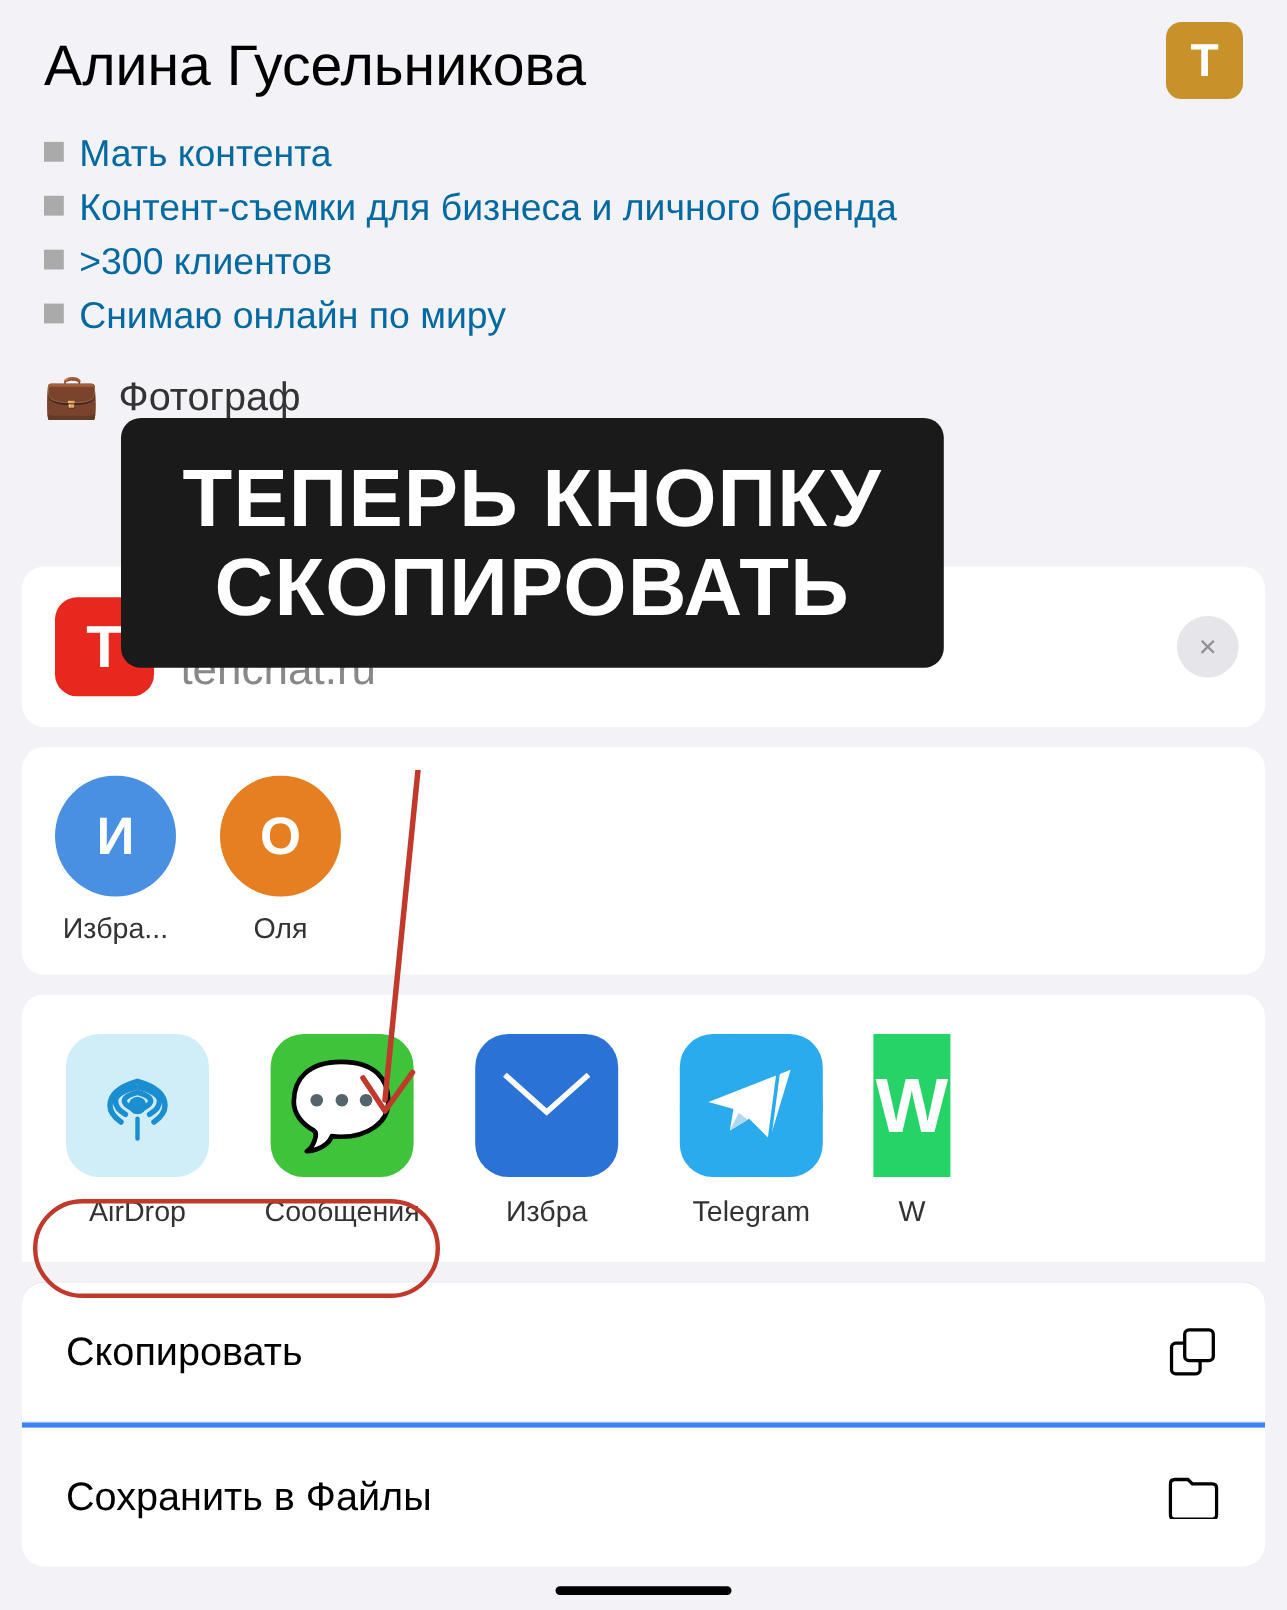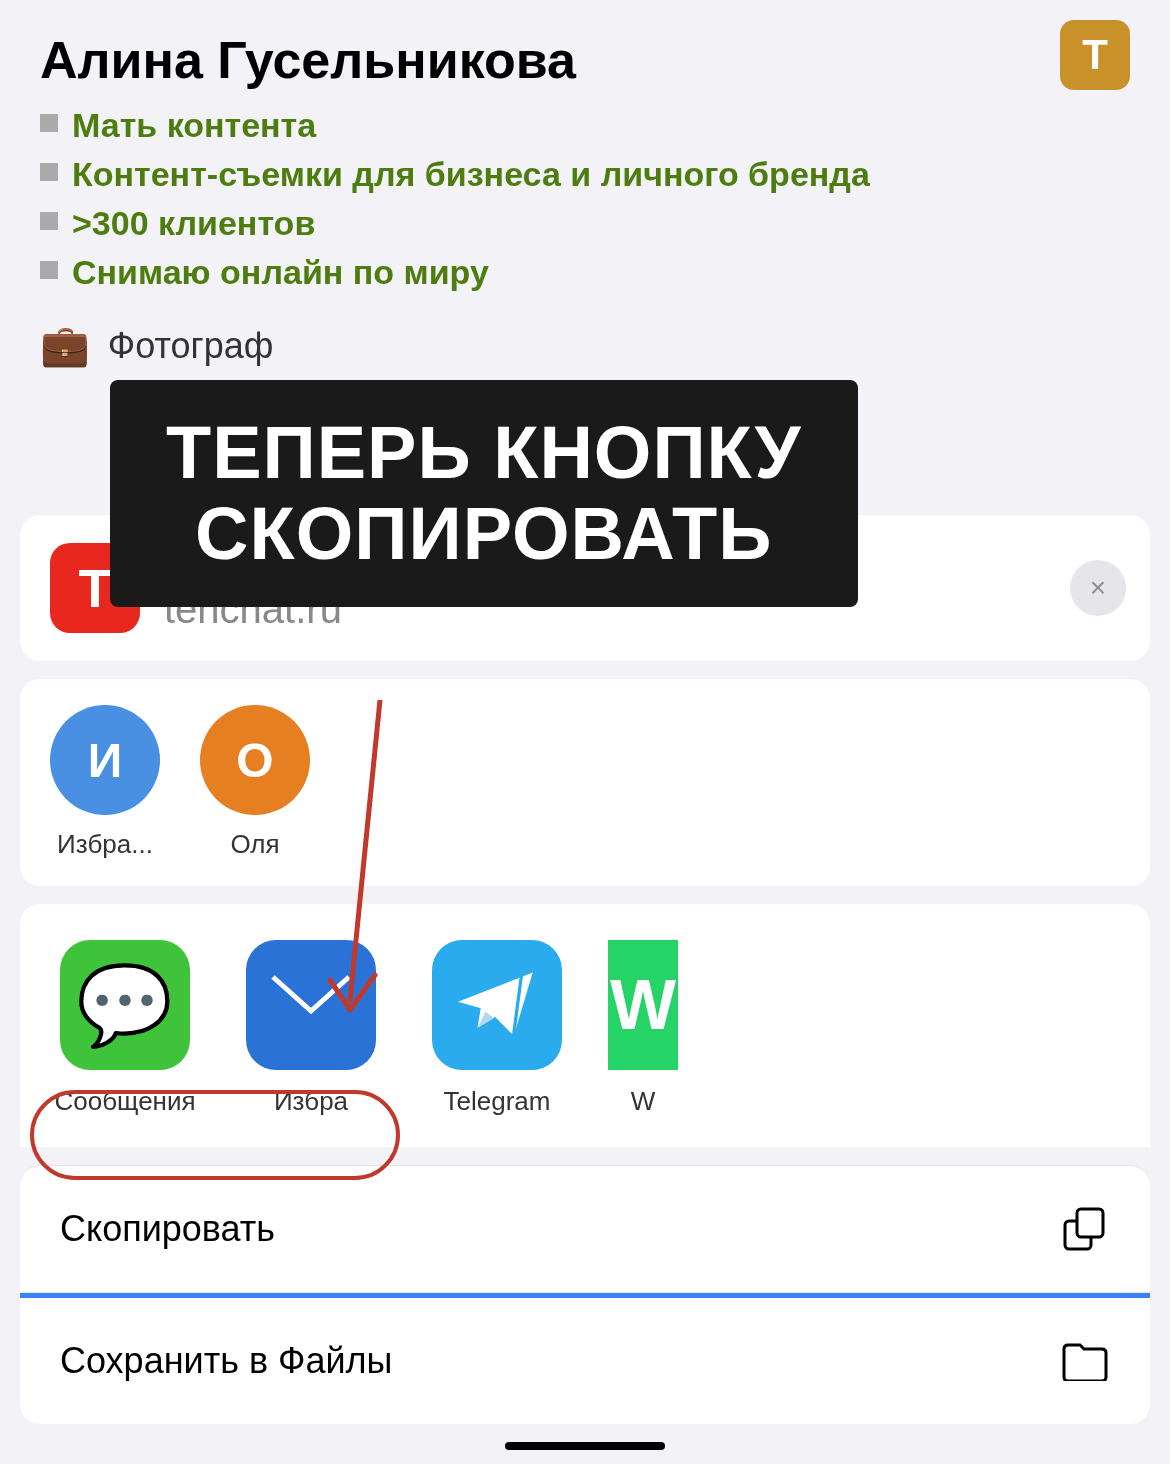--- a/index.html
+++ b/index.html
@@ -12,36 +12,35 @@
       position: relative;
     }
 
     
     .profile-section {
       background: #f2f2f7;
       padding: 30px 40px 40px 40px;
     }
     .profile-name {
       font-size: 52px;
-      font-weight: 700;
+      font-weight: 400;
       color: #000;
-      margin-bottom: 16px;
+      margin-bottom: 31px;
     }
     .profile-bullet-list {
       list-style: none;
       margin-bottom: 30px;
     }
     .profile-bullet-list li {
       font-size: 34px;
-      color: #4d7c0f;
+      color: #0369a1;
       margin-bottom: 10px;
       display: flex;
       align-items: flex-start;
       gap: 14px;
-      font-weight: bold;
     }
     .bullet-square {
       display: inline-block;
       width: 18px;
       height: 18px;
       background: #aaa;
       flex-shrink: 0;
       margin-top: 8px;
     }
     .profile-role {
@@ -144,21 +143,21 @@
     
     .annotation-overlay {
       position: absolute;
       top: 380px;
       left: 110px;
       z-index: 10;
       pointer-events: none;
     }
     .annotation-bubble {
       background: #1a1a1a;
-      border-radius: 8px;
+      border-radius: 18px;
       padding: 32px 56px;
       display: inline-block;
     }
     .annotation-text {
       font-size: 74px;
       font-weight: 900;
       color: #fff;
       text-align: center;
       line-height: 1.1;
       letter-spacing: 1px;
@@ -390,20 +389,32 @@
       <div class="contact-item">
         <div class="contact-avatar orange">О</div>
         <span class="contact-label">Оля</span>
       </div>
     </div>
   </div>
 
   <div class="apps-row-container">
     <div class="apps-row">
 
+      <div class="app-item">
+        <div class="app-icon airdrop airdrop-icon">
+          <svg viewBox="0 0 80 80" fill="none" xmlns="http://www.w3.org/2000/svg">
+            <circle cx="40" cy="40" r="8" fill="#1a8ed1"></circle>
+            <path d="M40 52 L40 70" stroke="#1a8ed1" stroke-width="4" stroke-linecap="round"></path>
+            <path d="M25 55 Q15 48 15 40 Q15 25 40 18 Q65 25 65 40 Q65 48 55 55" stroke="#1a8ed1" stroke-width="5" fill="none" stroke-linecap="round"></path>
+            <path d="M29 48 Q20 43 20 36 Q20 28 40 23 Q60 28 60 36 Q60 43 51 48" stroke="#1a8ed1" stroke-width="5" fill="none" stroke-linecap="round"></path>
+            <path d="M34 42 Q28 39 28 36 Q28 31 40 28 Q52 31 52 36 Q52 39 46 42" stroke="#1a8ed1" stroke-width="5" fill="none" stroke-linecap="round"></path>
+          </svg>
+        </div>
+        <span class="app-label">AirDrop</span>
+      </div>
 
       <div class="app-item">
         <div class="app-icon messages">
           <span style="font-size:78px; line-height:1;">💬</span>
         </div>
         <span class="app-label">Сообщения</span>
       </div>
 
       <div class="app-item">
         <div class="app-icon mail">

